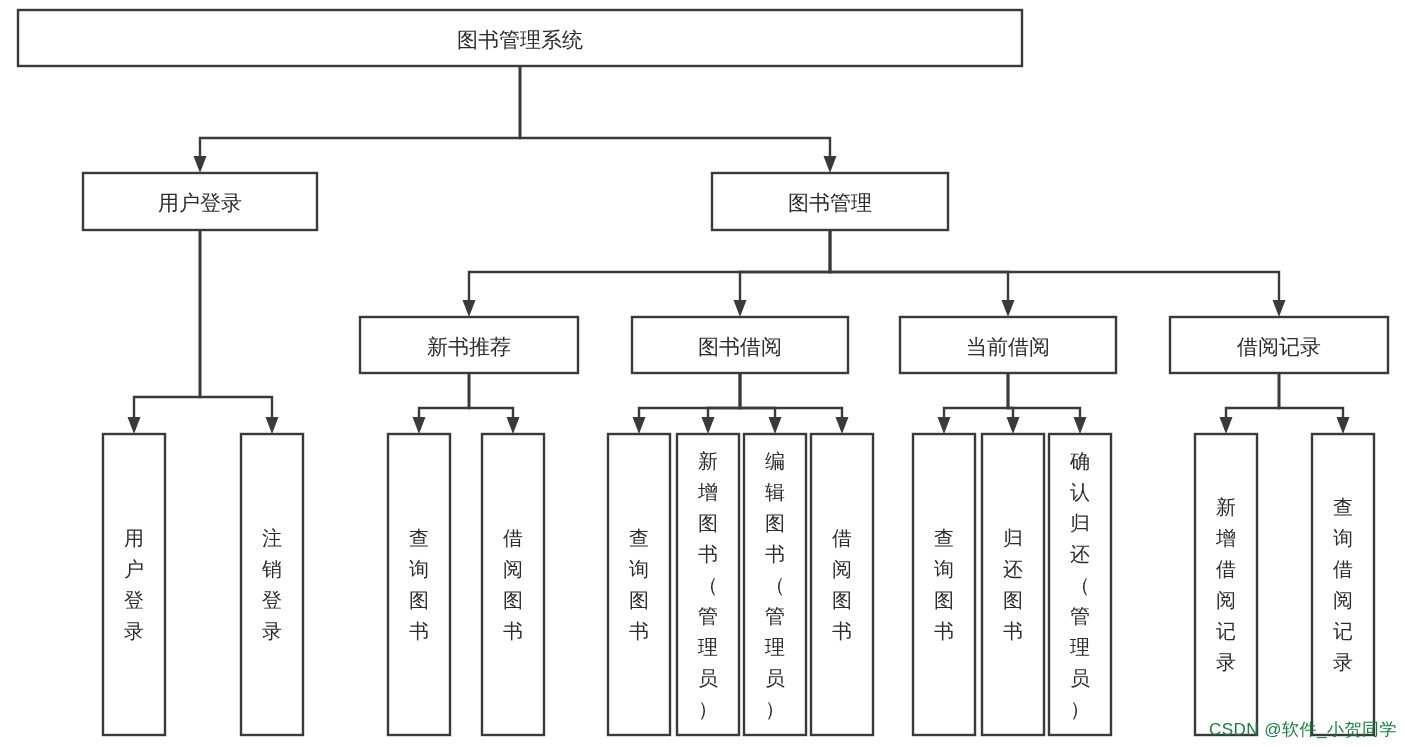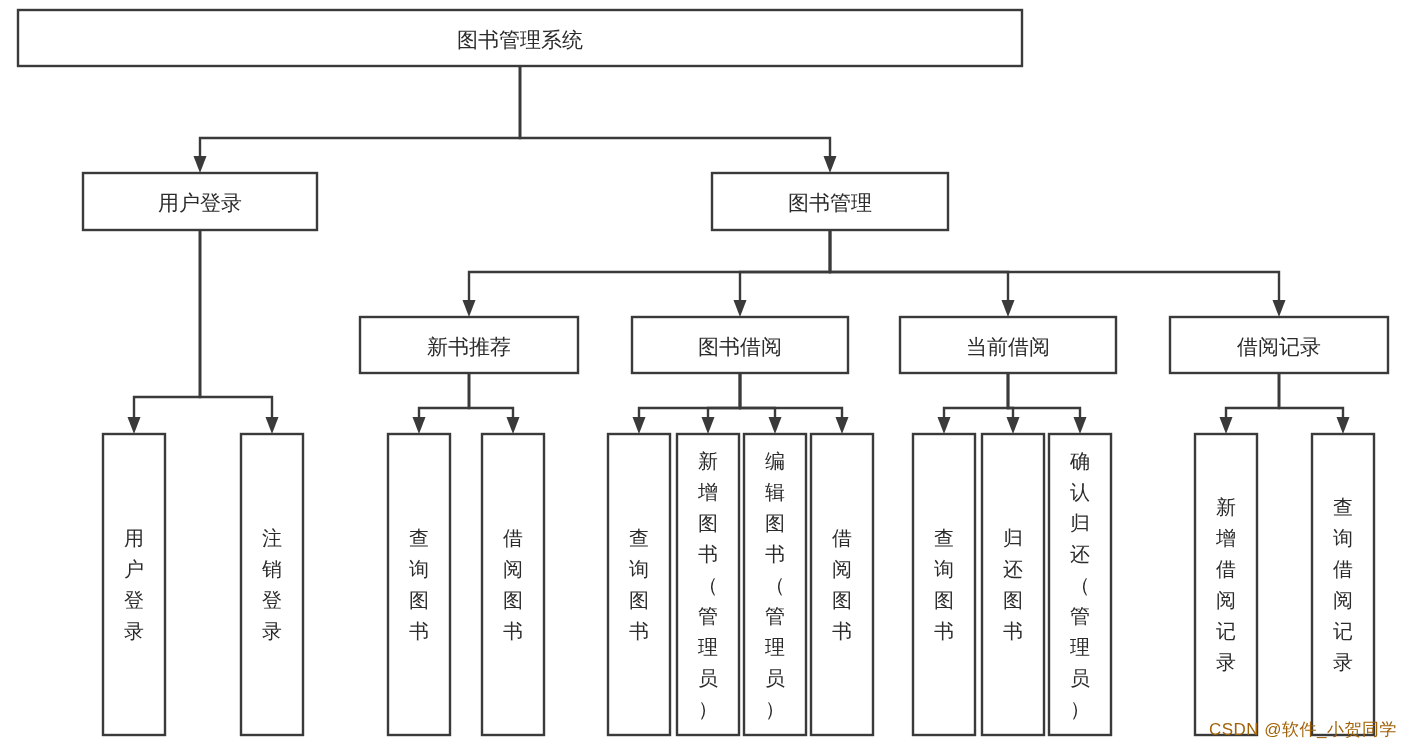--- a/index.html
+++ b/index.html
@@ -51,21 +51,21 @@
   }
   .node-label.vertical-label {
     font-size: 20px;
   }
   .watermark-text {
     position: absolute;
     right: 8px;
     bottom: 6px;
     font-family: "Liberation Sans", "DejaVu Sans", sans-serif;
     font-size: 17px;
-    color: #a16207;
+    color: #15803d;
     white-space: nowrap;
     letter-spacing: 0.5px;
     pointer-events: none;
   }
 </style>
 </head>
 <body>
 
 <div id="diagram-root">
   <svg class="diagram-canvas" id="diagram-svg" viewBox="0 0 1405 747" xmlns="http://www.w3.org/2000/svg">

